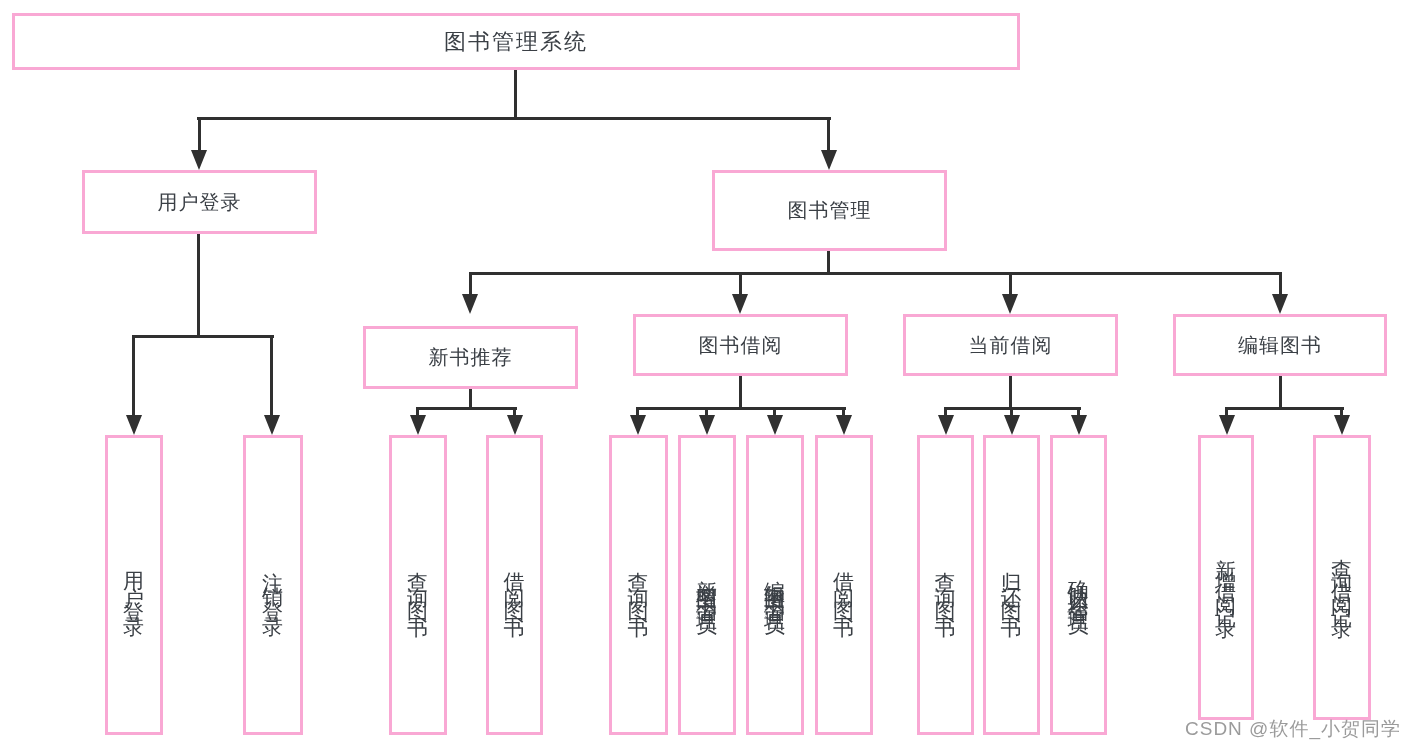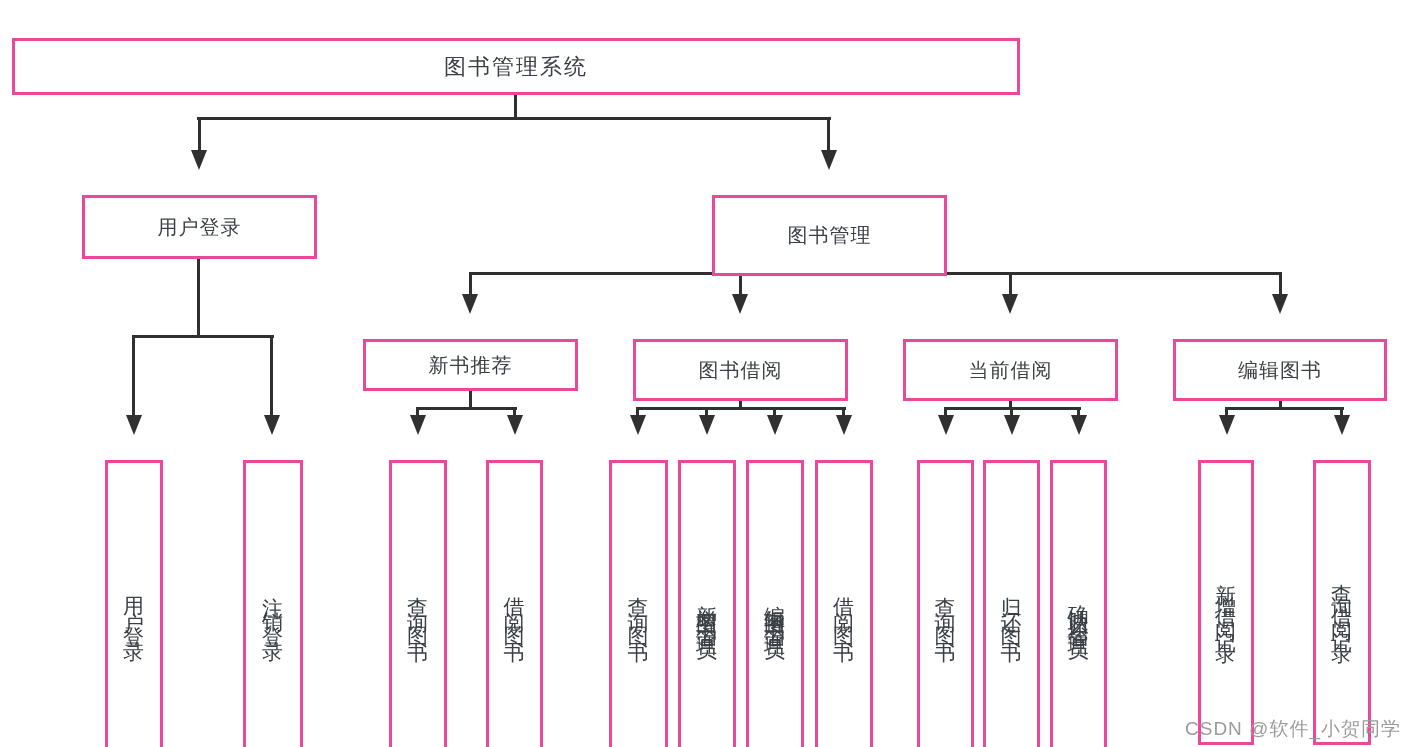--- a/index.html
+++ b/index.html
@@ -2,22 +2,22 @@
 <html><head>
 <meta charset="utf-8">
 <style>
   html,body{margin:0;padding:0;background:#ffffff;}
   #canvas{
     position:relative;width:1405px;height:747px;background:#ffffff;
     font-family:"Liberation Sans", sans-serif;overflow:hidden;
   }
   
   .node{
-    position:absolute;box-sizing:border-box;border:3px solid #ec4899;background:#ffffff;
-    display:flex;align-items:center;justify-content:center;color:#3a3f45;margin-top:25px;
+    position:absolute;box-sizing:border-box;border:3px solid #f9a8d4;background:#ffffff;
+    display:flex;align-items:center;justify-content:center;color:#3a3f45;
   }
   .h-node span{font-size:20px;letter-spacing:1px;white-space:nowrap;}
   .root-node span{font-size:22px;letter-spacing:2px;}
   .v-node span{
     writing-mode:vertical-rl;text-orientation:mixed;font-size:21px;line-height:1;
     white-space:nowrap;
   }
   .ls4 span{letter-spacing:15px;}
   .ls6 span{letter-spacing:12px;}
   .ls10 span{letter-spacing:5px;}
@@ -100,21 +100,21 @@
     <span>图书管理系统</span>
   </div>
 
   <div class="node h-node" style="left:82px;top:170px;width:235px;height:64px">
     <span>用户登录</span>
   </div>
   <div class="node h-node" style="left:712px;top:170px;width:235px;height:81px">
     <span>图书管理</span>
   </div>
 
-  <div class="node h-node" style="left:363px;top:314px;width:215px;height:52px">
+  <div class="node h-node" style="left:363px;top:326px;width:215px;height:63px">
     <span>新书推荐</span>
   </div>
   <div class="node h-node" style="left:633px;top:314px;width:215px;height:62px">
     <span>图书借阅</span>
   </div>
   <div class="node h-node" style="left:903px;top:314px;width:215px;height:62px">
     <span>当前借阅</span>
   </div>
   <div class="node h-node" style="left:1173px;top:314px;width:214px;height:62px">
     <span>编辑图书</span>

